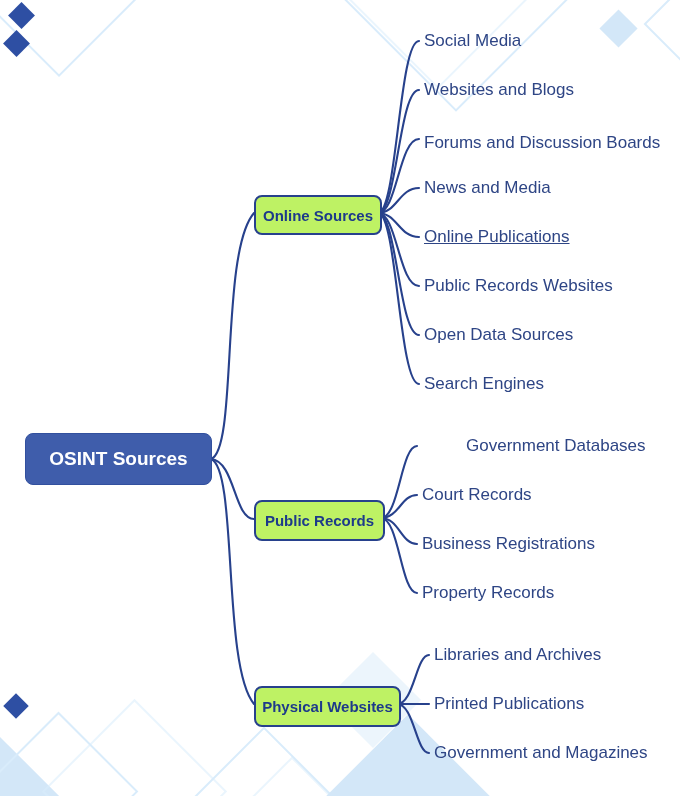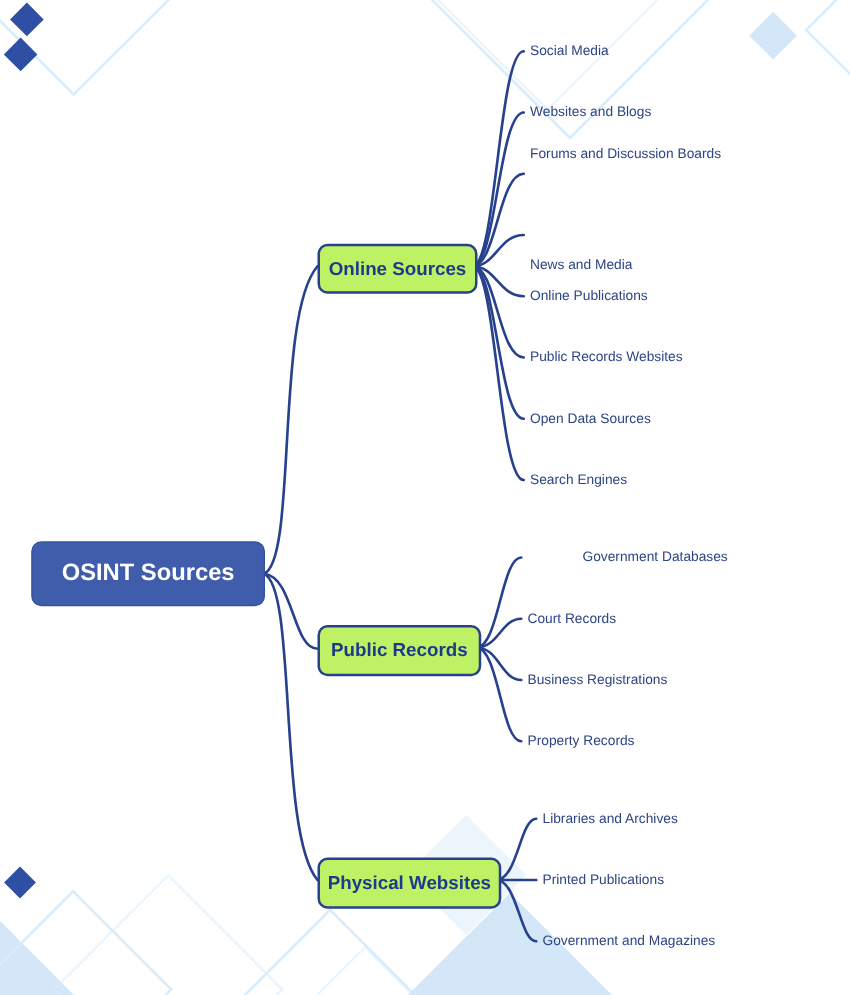--- a/index.html
+++ b/index.html
@@ -43,25 +43,25 @@
     left:25px;top:433px;width:185px;height:50px;
     background:var(--rootbg);border:1.5px solid var(--rootborder);
     color:var(--roottext);font-size:19px;border-radius:8px;
   }
   .b-online  {left:254px;top:195px;width:124px;height:36px;}
   .b-public  {left:254px;top:500px;width:127px;height:37px;}
   .b-physical{left:254px;top:686px;width:143px;height:37px;}
   
   .leaf{
     position:absolute;z-index:2;color:var(--leaftext);
-    font-size:11px;white-space:nowrap;line-height:22px;text-align:right;
+    font-size:17px;white-space:nowrap;line-height:22px;text-align:right;
   }
   .lx1{left:424px;} .lx2{left:422px;} .lx3{left:434px;}
-  .l-y41{top:30px;} .l-y90{top:79px;} .l-y139{top:112px;} .l-y188{top:177px;margin-top:24px;}
-  .l-y237{top:226px;} .l-y286{top:275px;} .l-y335{top:324px;} .l-y384{top:373px;}
+  .l-y41{top:30px;} .l-y90{top:79px;} .l-y139{top:132px;} .l-y188{top:177px;}
+  .l-y237{top:226px;text-decoration:underline;} .l-y286{top:275px;} .l-y335{top:324px;} .l-y384{top:373px;}
   .l-y446{top:435px;margin-left:44px;} .l-y495{top:484px;} .l-y544{top:533px;} .l-y593{top:582px;}
   .l-y655{top:644px;} .l-y704{top:693px;} .l-y753{top:742px;}
 </style>
 </head>
 <body>
 
 <div id="stage">
 
   <div class="diamond d-outline dec-tl-outline"></div>
   <div class="diamond d-outline dec-tc-outer"></div>

